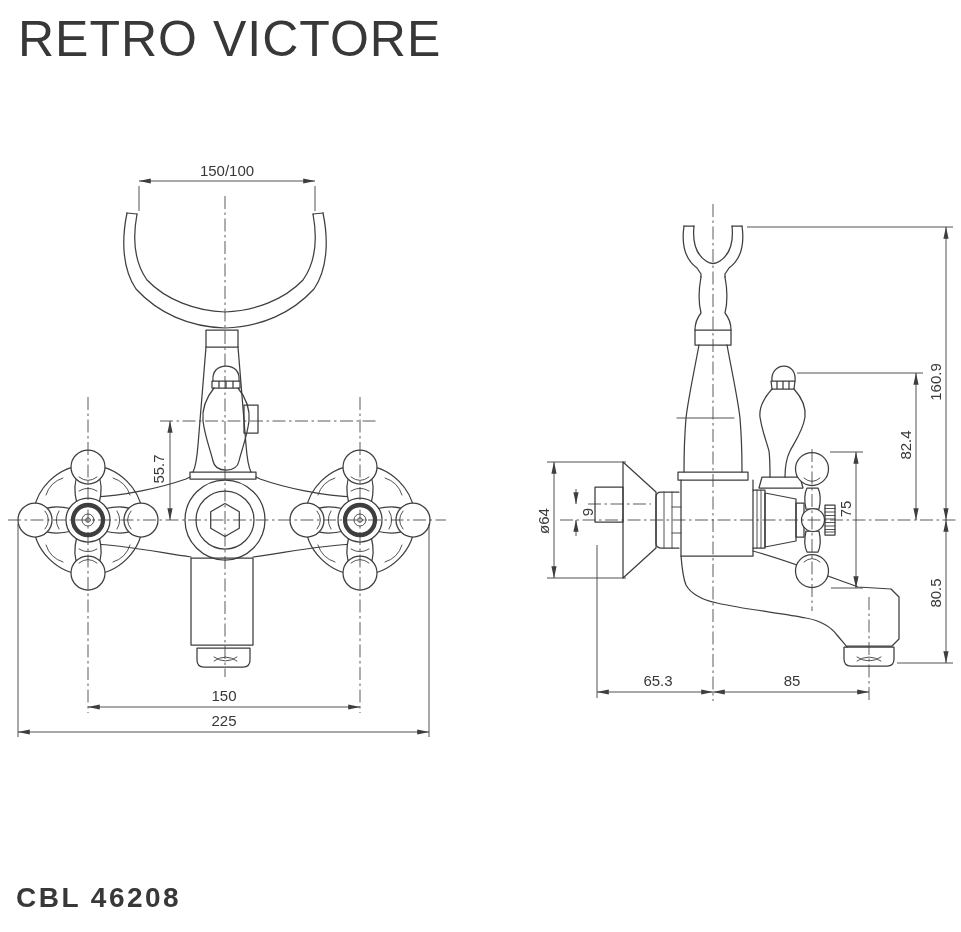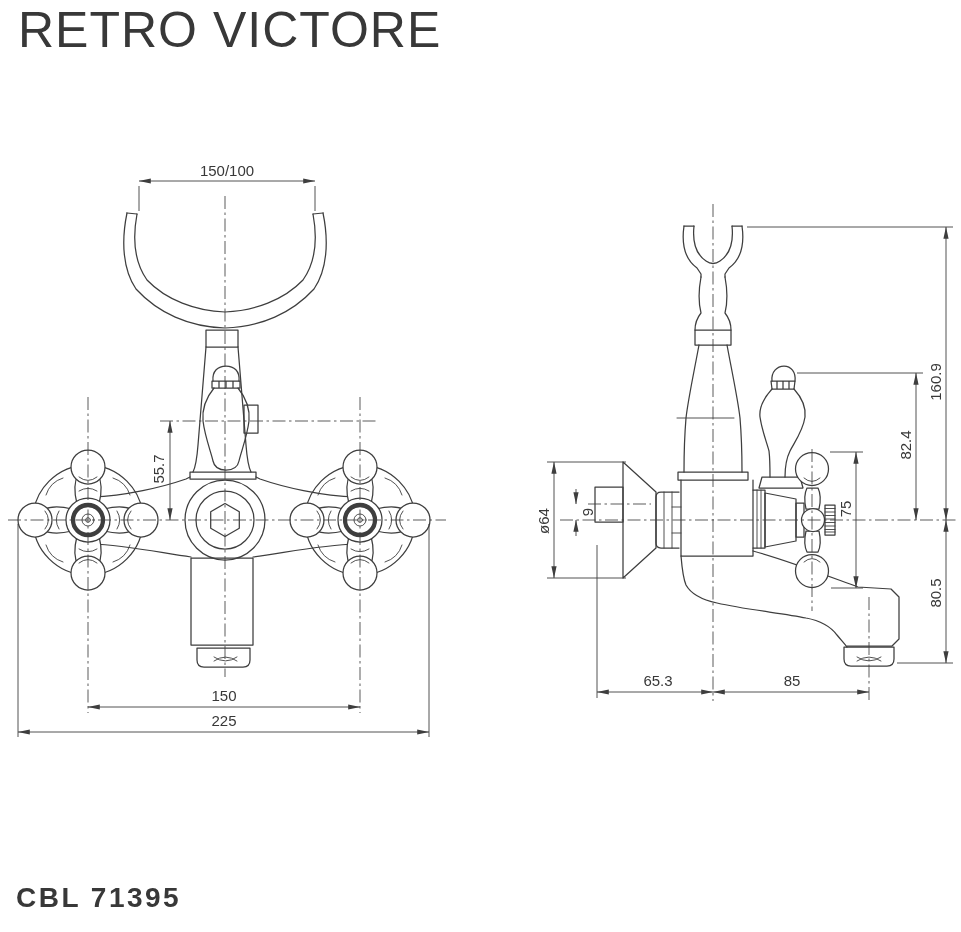--- a/index.html
+++ b/index.html
@@ -1,18 +1,18 @@
 <!DOCTYPE html>
 <html style="--line: #3e3e3e; --ink: #383838; --bg: #ffffff;"><head>
 <meta charset="utf-8">
 <style>
   html,body{margin:0;padding:0;background:#fff;}
   .canvas{position:relative;width:961px;height:932px;background:var(--bg,#fff);
           font-family:"Liberation Sans",sans-serif;overflow:hidden;}
-  .title{position:absolute;left:18px;top:1px;font-size:50px;font-weight:400;
+  .title{position:absolute;left:18px;top:10px;font-size:50px;font-weight:400;
          letter-spacing:1px;color:var(--ink,#3a3a3a);white-space:nowrap;}
   .codes{position:absolute;left:16px;top:882px;display:flex;gap:26px;
          font-size:28px;font-weight:700;letter-spacing:2.5px;color:var(--ink,#3a3a3a);}
   svg.art{position:absolute;left:0;top:0;color:var(--line,#3e3e3e);}
   .ln{fill:none;stroke:currentColor;stroke-width:1.25;stroke-linecap:round;stroke-linejoin:round;}
   .wh{fill:#ffffff;stroke:currentColor;stroke-width:1.25;stroke-linejoin:round;}
   .thin{fill:none;stroke:currentColor;stroke-width:0.9;stroke-linecap:round;}
   .ring{fill:none;stroke:currentColor;stroke-width:4.3;}
   .cl{fill:none;stroke:currentColor;stroke-width:0.85;stroke-dasharray:13 3.5 2.5 3.5;}
   .dim{fill:none;stroke:currentColor;stroke-width:0.9;}
@@ -194,16 +194,16 @@
         <text class="dt" transform="translate(911 445) rotate(-90)" text-anchor="middle">82.4</text>
         <text class="dt" transform="translate(851 509) rotate(-90)" text-anchor="middle">75</text>
         <text class="dt" transform="translate(941 593) rotate(-90)" text-anchor="middle">80.5</text>
         <text class="dt" x="658" y="686" text-anchor="middle">65.3</text>
         <text class="dt" x="792" y="686" text-anchor="middle">85</text>
       </g>
     </g>
   </svg>
 
   <div class="codes">
-    <span>CBL 71395</span>
+    <span>CBL 46208</span>
   </div>
 
 </div>
 
 </body></html>

